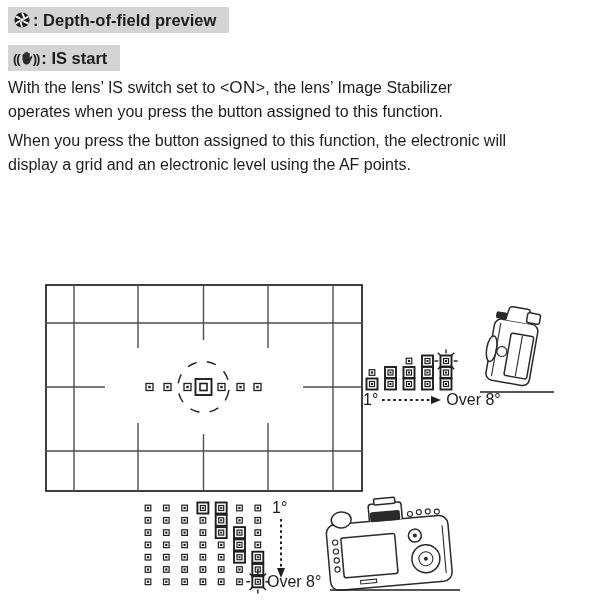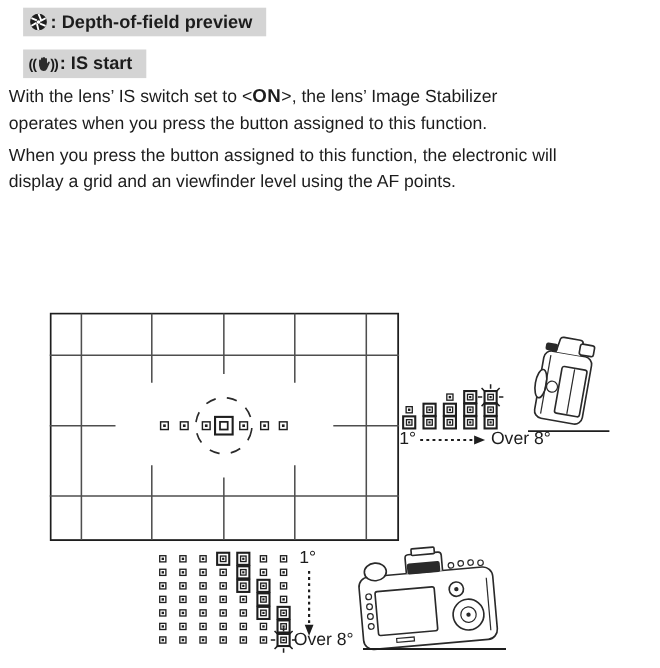--- a/index.html
+++ b/index.html
@@ -1,26 +1,26 @@
 <!DOCTYPE html>
 <html><head>
 <meta charset="utf-8">
 <style>
   html,body{margin:0;padding:0;}
   body{width:600px;height:607px;background:#ffffff;position:relative;overflow:hidden;
        font-family:"Liberation Sans",sans-serif;color:#1c1c1c;}
   .content{padding:7px 8px 0 8px;}
   .hbar{display:inline-flex;align-items:center;background:#d4d4d4;height:26px;
-        padding:0 13px 0 5px;font-weight:bold;font-size:16.5px;white-space:nowrap;margin-left:13px;}
+        padding:0 13px 0 5px;font-weight:bold;font-size:16.5px;white-space:nowrap;}
   .hwrap{line-height:0;}
   .hicon{display:inline-flex;align-items:center;margin-right:2px;line-height:0;}
   .parens{font-weight:bold;font-size:13px;letter-spacing:-1px;line-height:1;}
   .para{font-size:16px;line-height:24px;margin-top:5px;}
   .pline{white-space:nowrap;}
-  .on{font-weight:bold;font-size:17px;letter-spacing:.5px;}
+  .on{font-weight:normal;font-size:17px;letter-spacing:.5px;}
   #h-is{margin-top:12px;}
   #h-vf{margin-top:17px;}
   .diagram{position:absolute;left:0;top:278px;width:600px;height:329px;}
   .abs{position:absolute;}
   .lbl{font-size:16px;white-space:nowrap;line-height:18px;}
   
   .frame{fill:none;stroke:#1e1e1e;stroke-width:1.7;}
   .gl{stroke:#4e4e4e;stroke-width:1.4;}
   .dashc{fill:none;stroke:#2a2a2a;stroke-width:1.5;stroke-dasharray:9.5 10.2;}
   .afs{fill:#ffffff;stroke:#1e1e1e;stroke-width:1.3;}
@@ -75,21 +75,21 @@
       <span>: IS start</span>
     </div>
   </div>
   <div class="para">
     <div class="pline"><span>With the lens’ IS switch set to &lt;</span><span class="on">ON</span><span>&gt;, the lens’ Image Stabilizer</span></div>
     <div class="pline">operates when you press the button assigned to this function.</div>
   </div>
 
   <div class="para">
     <div class="pline">When you press the button assigned to this function, the electronic will</div>
-    <div class="pline">display a grid and an viewfinder level using the AF points.</div>
+    <div class="pline">display a grid and an electronic level using the AF points.</div>
   </div>
 
 </div>
 
 <div class="diagram">
 
   <svg class="abs" style="left:45px;top:6px;" width="318" height="208">
     <rect x="1" y="1" width="316" height="206" class="frame"></rect>
     <line x1="0" y1="39" x2="318" y2="39" class="gl"></line>
     <line x1="0" y1="167" x2="318" y2="167" class="gl"></line>

